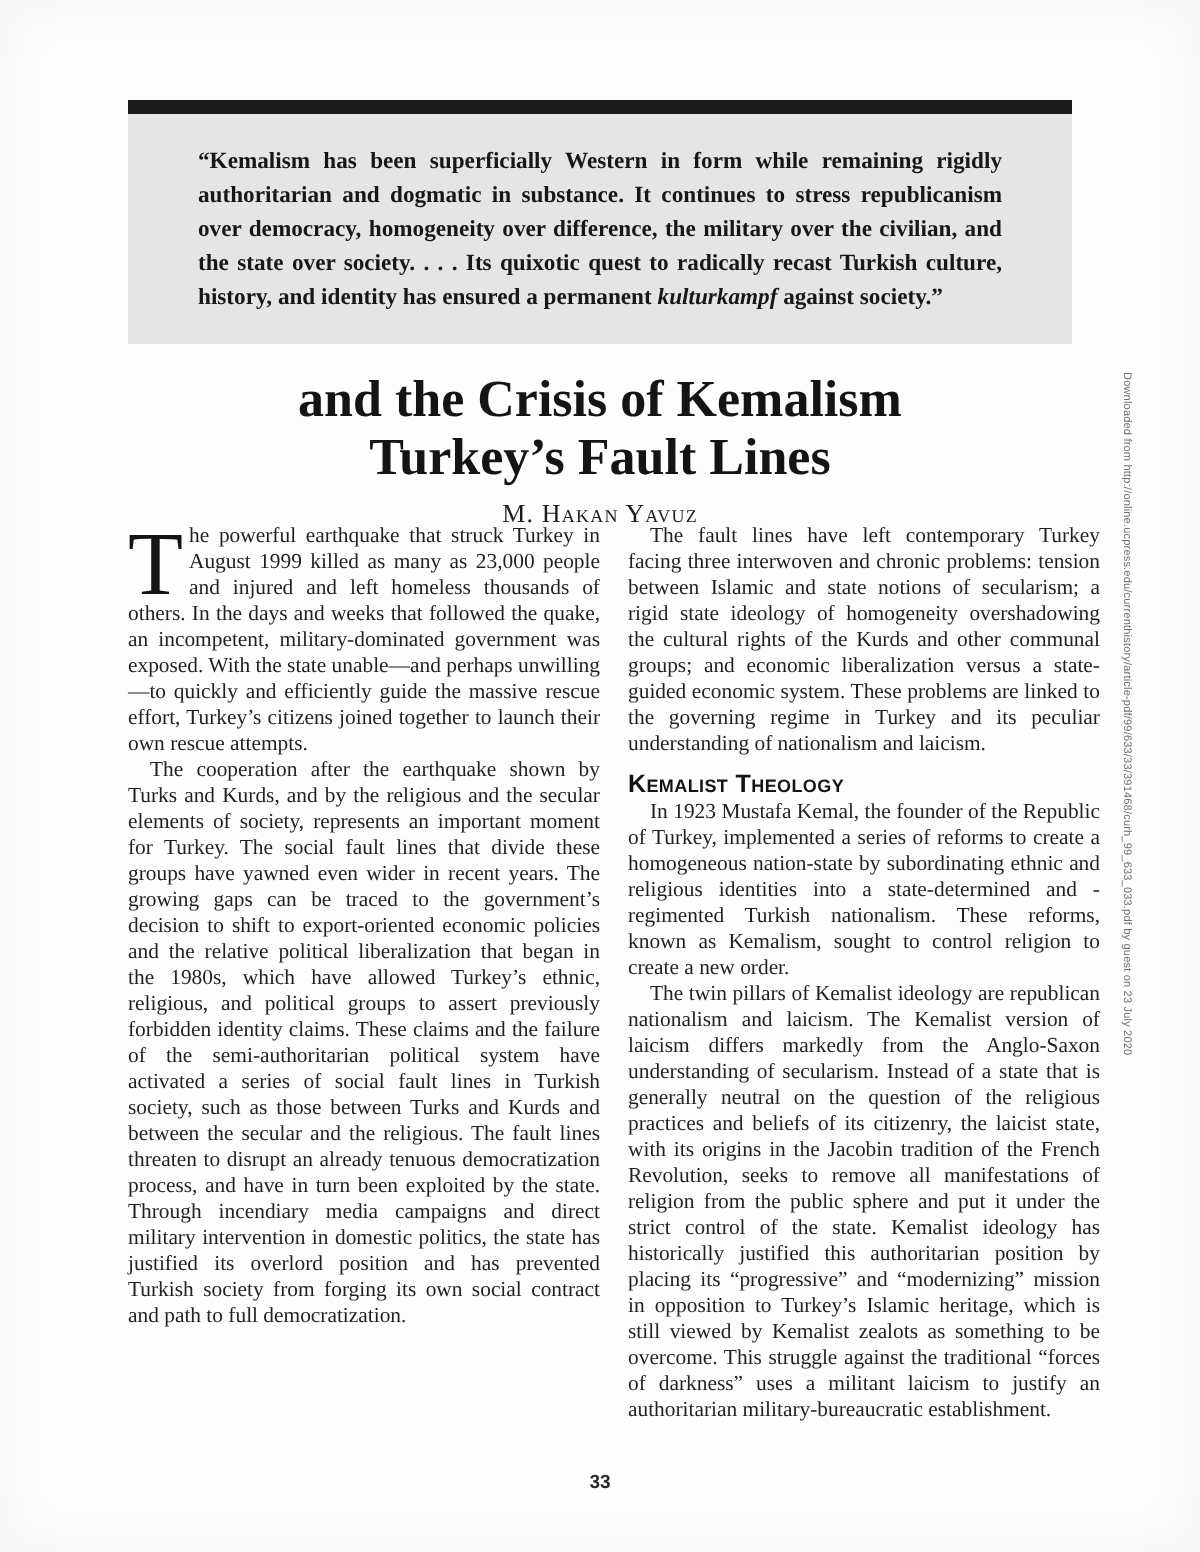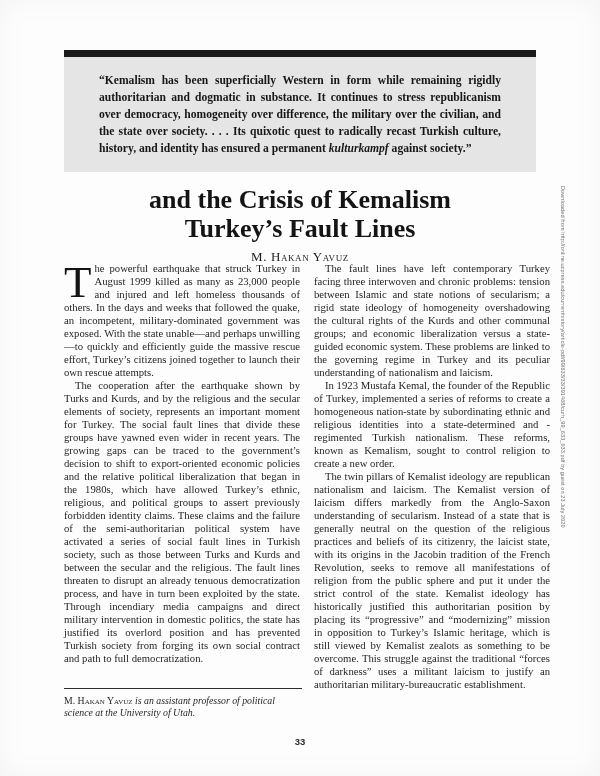--- a/index.html
+++ b/index.html
@@ -122,24 +122,24 @@
     <div class="byline">M. Hakan Yavuz</div>
   </div>
 
   <div class="columns">
     <div class="col">
       <p><span class="dropcap">T</span><span>he powerful earthquake that struck Turkey in August 1999 killed as many as 23,000 people and injured and left homeless thousands of others. In the days and weeks that followed the quake, an incompetent, military-dominated government was exposed. With the state unable—and perhaps unwilling—to quickly and efficiently guide the massive rescue effort, Turkey’s citizens joined together to launch their own rescue attempts.</span></p>
       <p class="indent">The cooperation after the earthquake shown by Turks and Kurds, and by the religious and the secular elements of society, represents an important moment for Turkey. The social fault lines that divide these groups have yawned even wider in recent years. The growing gaps can be traced to the government’s decision to shift to export-oriented economic policies and the relative political liberalization that began in the 1980s, which have allowed Turkey’s ethnic, religious, and political groups to assert previously forbidden identity claims. These claims and the failure of the semi-authoritarian political system have activated a series of social fault lines in Turkish society, such as those between Turks and Kurds and between the secular and the religious. The fault lines threaten to disrupt an already tenuous democratization process, and have in turn been exploited by the state. Through incendiary media campaigns and direct military intervention in domestic politics, the state has justified its overlord position and has prevented Turkish society from forging its own social contract and path to full democratization.</p>
     </div>
     <div class="col">
       <p class="indent">The fault lines have left contemporary Turkey facing three interwoven and chronic problems: tension between Islamic and state notions of secularism; a rigid state ideology of homogeneity overshadowing the cultural rights of the Kurds and other communal groups; and economic liberalization versus a state-guided economic system. These problems are linked to the governing regime in Turkey and its peculiar understanding of nationalism and laicism.</p>
+      <h2 class="section-heading">Kemalist Theology</h2>
       <p class="indent">In 1923 Mustafa Kemal, the founder of the Republic of Turkey, implemented a series of reforms to create a homogeneous nation-state by subordinating ethnic and religious identities into a state-determined and -regimented Turkish nationalism. These reforms, known as Kemalism, sought to control religion to create a new order.</p>
       <p class="indent">The twin pillars of Kemalist ideology are republican nationalism and laicism. The Kemalist version of laicism differs markedly from the Anglo-Saxon understanding of secularism. Instead of a state that is generally neutral on the question of the religious practices and beliefs of its citizenry, the laicist state, with its origins in the Jacobin tradition of the French Revolution, seeks to remove all manifestations of religion from the public sphere and put it under the strict control of the state. Kemalist ideology has historically justified this authoritarian position by placing its “progressive” and “modernizing” mission in opposition to Turkey’s Islamic heritage, which is still viewed by Kemalist zealots as something to be overcome. This struggle against the traditional “forces of darkness” uses a militant laicism to justify an authoritarian military-bureaucratic establishment.</p>
     </div>
   </div>
 
-  <div class="footnote"><span class="fn-name">M. Hakan Yavuz</span><span class="fn-rest"> is an assistant professor of political science at the University of Utah.</span></div>
 
   <div class="page-number">33</div>
 
   <div class="watermark">Downloaded from http://online.ucpress.edu/currenthistory/article-pdf/99/633/33/391468/curh_99_633_033.pdf by guest on 23 July 2020</div>
 
 </div>
 
 </body></html>

